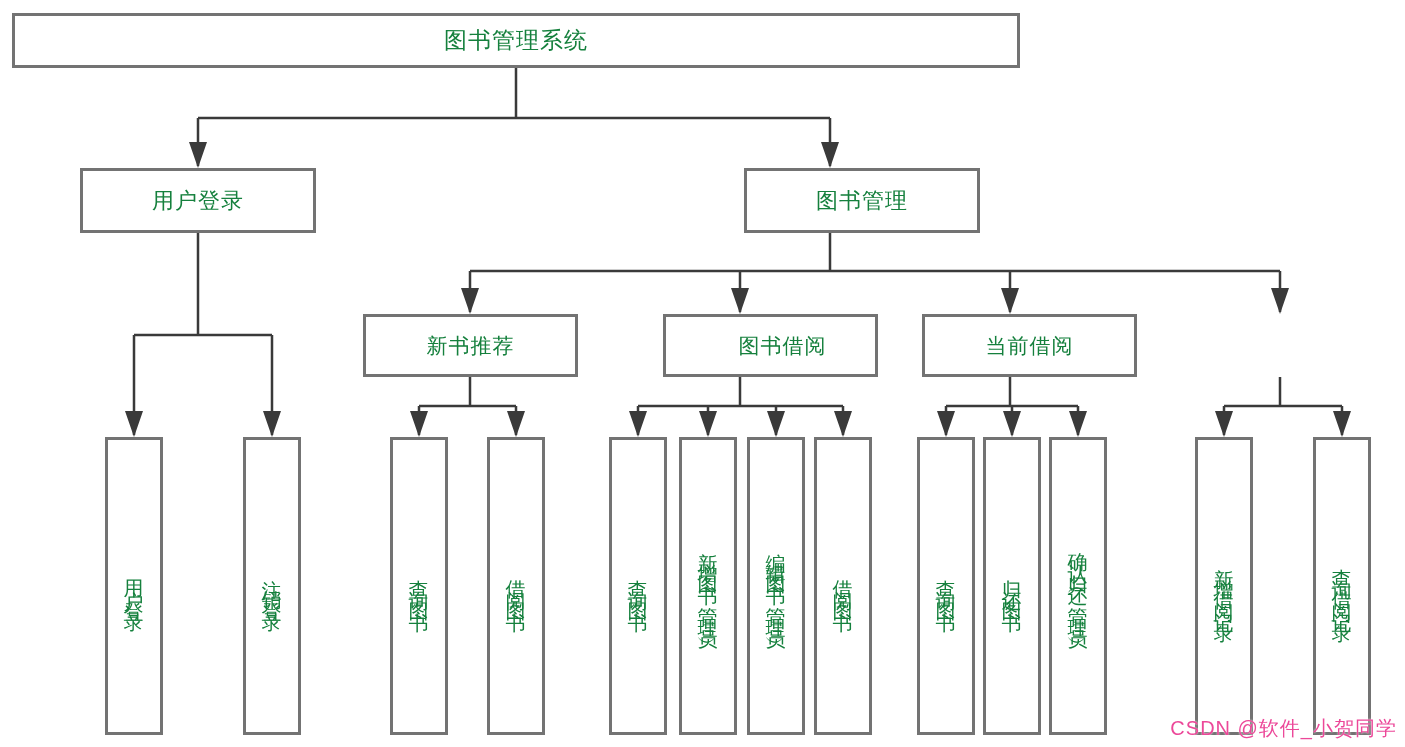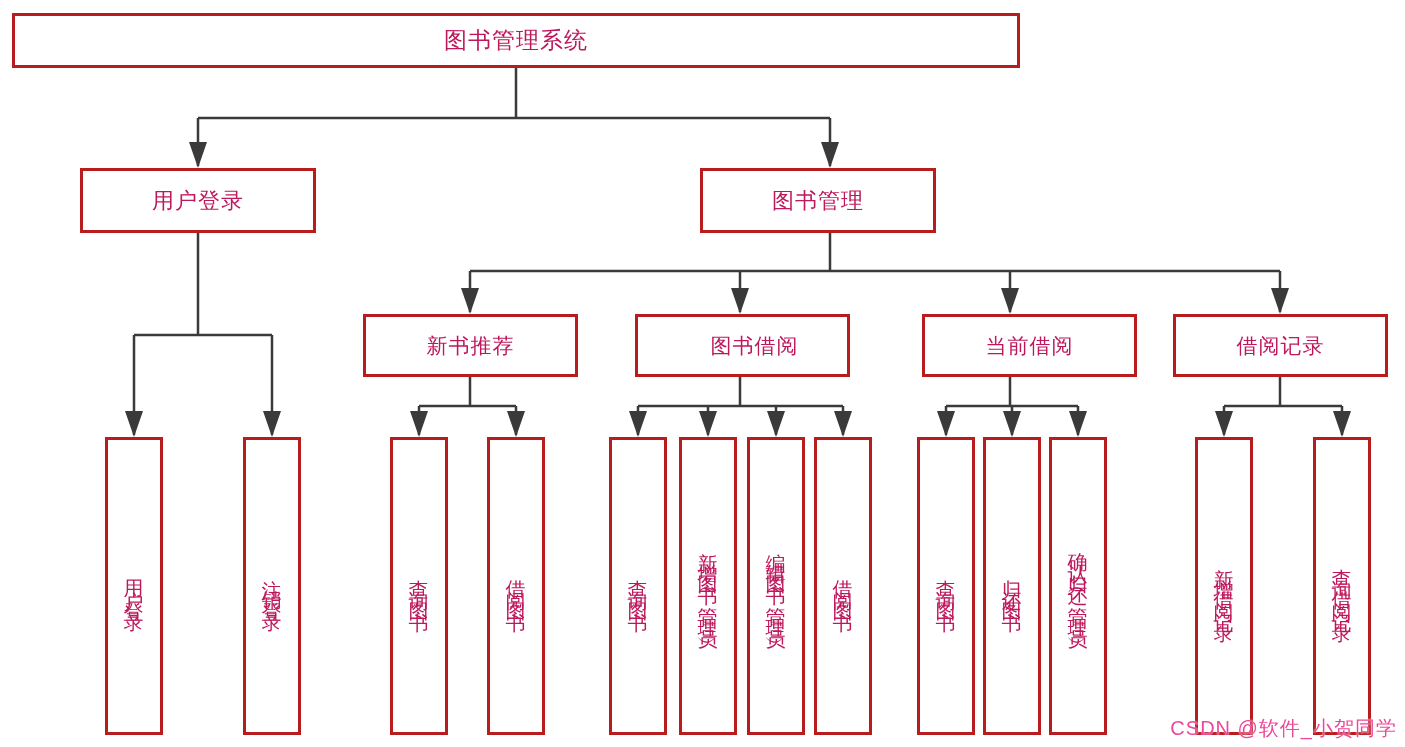--- a/index.html
+++ b/index.html
@@ -2,22 +2,22 @@
 <html><head>
 <meta charset="utf-8">
 <style>
   html,body{margin:0;padding:0;background:#ffffff;}
   .stage{
     position:relative;width:1405px;height:747px;background:#ffffff;
     font-family:"Liberation Sans",sans-serif;overflow:hidden;color:#333;
   }
   .wires{position:absolute;left:0;top:0;width:1405px;height:747px;}
   .box{
-    position:absolute;box-sizing:border-box;border:3px solid #b91c1c;background:#ffffff;
-    display:flex;align-items:center;justify-content:center;color:#be185d;
+    position:absolute;box-sizing:border-box;border:3px solid #737373;background:#ffffff;
+    display:flex;align-items:center;justify-content:center;color:#15803d;
   }
   .root-box{left:12px;top:13px;width:1008px;height:55px;font-size:23px;letter-spacing:1px;}
   .l2box{top:168px;width:236px;height:65px;font-size:22px;letter-spacing:1px;}
   .l3box{top:314px;width:215px;height:63px;font-size:21px;letter-spacing:1px;}
   .vbox{top:437px;width:58px;height:298px;}
   .vtext{
     writing-mode:vertical-rl;text-orientation:mixed;
     font-size:20px;letter-spacing:11px;line-height:1.1;white-space:nowrap;
   }
   .watermark{
@@ -46,26 +46,25 @@
              M629,411 L647,411 L638,437 Z  M699,411 L717,411 L708,437 Z
              M767,411 L785,411 L776,437 Z  M834,411 L852,411 L843,437 Z
              M937,411 L955,411 L946,437 Z  M1003,411 L1021,411 L1012,437 Z
              M1069,411 L1087,411 L1078,437 Z
              M1215,411 L1233,411 L1224,437 Z  M1333,411 L1351,411 L1342,437 Z"></path>
   </svg>
 
   <div class="box root-box">图书管理系统</div>
 
   <div class="box l2box" style="left:80px;">用户登录</div>
-  <div class="box l2box" style="left:700px;">图书管理</div>
+  <div class="box l2box" style="left:744px;">图书管理</div>
 
   <div class="box l3box" style="left:363px;">新书推荐</div>
-  <div class="box l3box" style="left:635px;padding-left:24px;">图书借阅</div>
+  <div class="box l3box" style="left:663px;padding-left:24px;">图书借阅</div>
   <div class="box l3box" style="left:902px;margin-left:20px;">当前借阅</div>
-  <div class="box l3box" style="left:1173px;">借阅记录</div>
 
   <div class="box vbox" style="left:105px;">
     <span class="vtext">用户登录</span>
   </div>
   <div class="box vbox" style="left:243px;">
     <span class="vtext">注销登录</span>
   </div>
 
   <div class="box vbox" style="left:390px;">
     <span class="vtext">查询图书</span>

